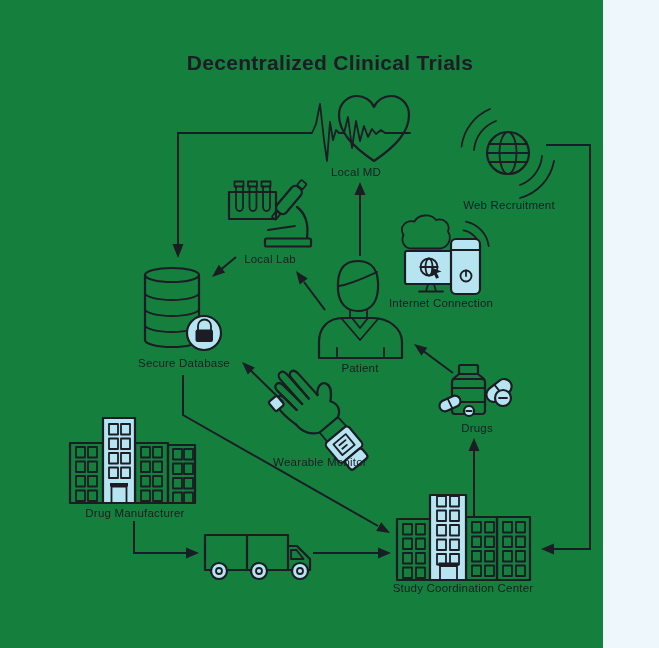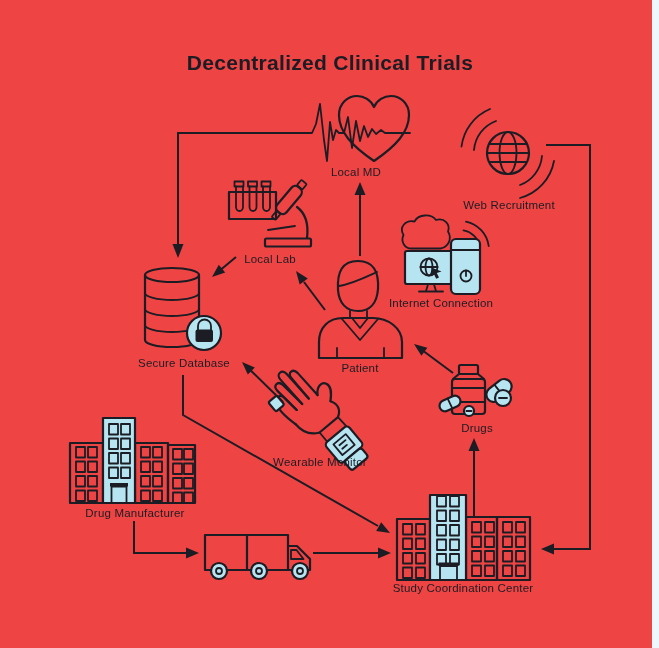--- a/index.html
+++ b/index.html
@@ -1,17 +1,17 @@
 <!DOCTYPE html>
 <html><head>
 <meta charset="utf-8">
 <style>
   html,body{margin:0;padding:0;}
   body{background:#eef7fb;font-family:"Liberation Sans",sans-serif;}
-  .stage{position:relative;width:652px;height:648px;background:#ef4444;overflow:hidden;}
+  .stage{position:relative;width:603px;height:648px;background:#15803d;overflow:hidden;}
   svg{display:block;}
   svg text{font-family:"Liberation Sans",sans-serif;fill:#1b1c24;}
   .title{font-size:21px;font-weight:bold;letter-spacing:.3px;}
   .lbl{font-size:11.5px;font-weight:normal;letter-spacing:.2px;}
   .ic{fill:none;stroke:#1b1c24;stroke-width:2.2;stroke-linecap:round;stroke-linejoin:round;}
   .ic-thin{fill:none;stroke:#1b1c24;stroke-width:1.8;stroke-linecap:round;stroke-linejoin:round;}
   .ln{fill:none;stroke:#1b1c24;stroke-width:2;stroke-linecap:butt;stroke-linejoin:miter;}
   .ah{fill:#1b1c24;stroke:none;}
   .mask{fill:#b7e4f1;stroke:#1b1c24;stroke-width:2.2;stroke-linecap:round;stroke-linejoin:round;}
   .solid{fill:#1b1c24;stroke:none;}

